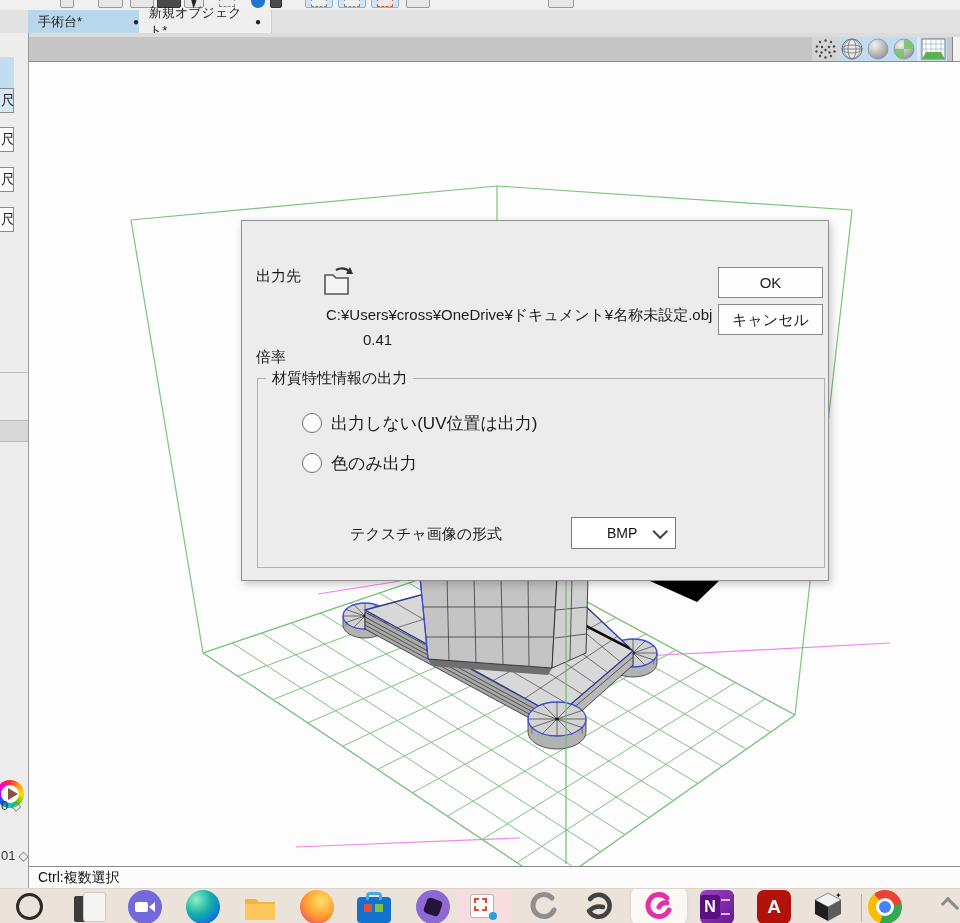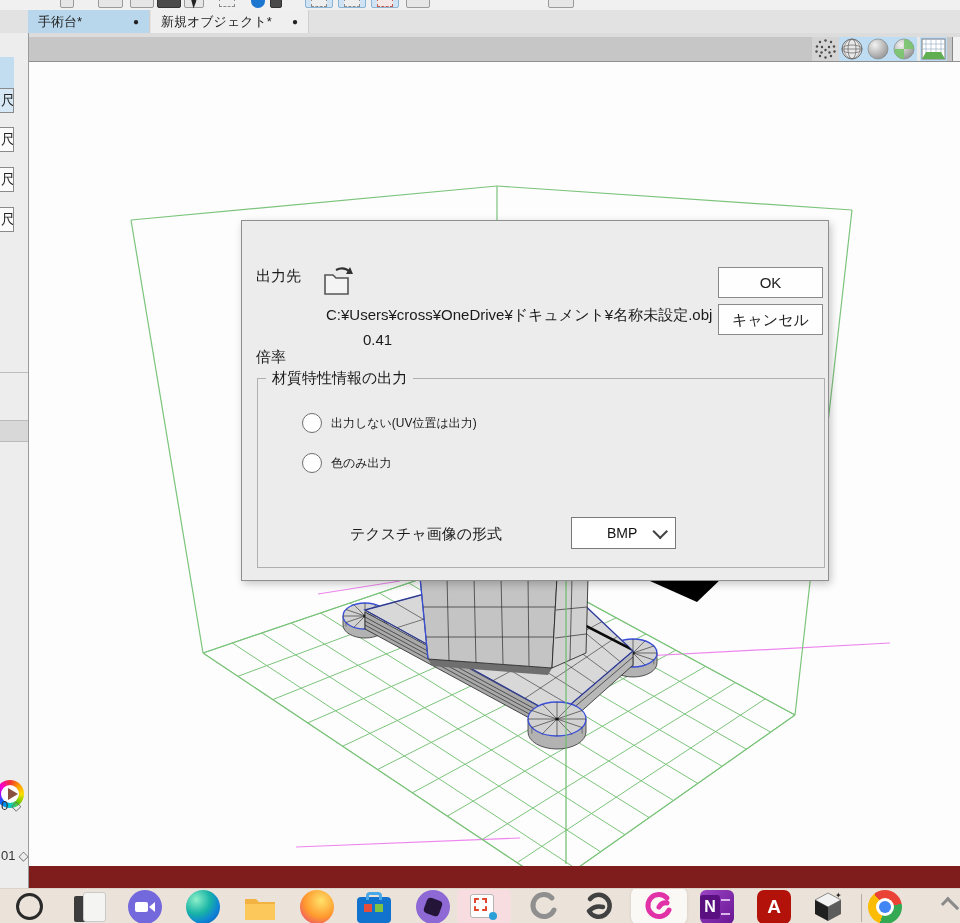--- a/index.html
+++ b/index.html
@@ -62,21 +62,21 @@
   .dlg-label{position:absolute;font-size:15px;color:#1a1a1a}
   .dlg-btn{position:absolute;width:105px;height:31px;background:#fefefe;border:1px solid #8a8a8a;
     font-size:15px;color:#222;text-align:center;line-height:29px;cursor:default}
   #grp{position:absolute;left:15px;top:157px;width:568px;height:190px;border:1px solid #b0b0b0}
   #grp-label{position:absolute;left:8px;top:-10px;background:#ececec;padding:0 6px;font-size:15px;color:#1a1a1a}
   .radio-row{position:absolute;left:44px;height:22px;display:flex;align-items:center;gap:9px}
   .radio-circle{width:20px;height:20px;border-radius:50%;background:#fff;border:1px solid #6e6e6e;
     display:flex;align-items:center;justify-content:center}
   .radio-dot{width:9px;height:9px;border-radius:50%;background:#1a1a1a;display:none}
   .radio-row.selected .radio-dot{display:block}
-  .radio-label{font-size:12px}
+  .radio-label{font-size:17px}
   #tex-format-label{position:absolute;left:92px;top:146px;font-size:15px}
   #tex-dropdown{position:absolute;left:313px;top:138px;width:105px;height:32px;background:#fff;
     border:1px solid #7a7a7a;font-size:14px;color:#111;display:flex;align-items:center}
   #tex-dropdown .val{margin-left:35px}
   #tex-dropdown .chev{margin-left:auto;margin-right:10px;width:11px;height:11px}
   #tex-dropdown .chev::before{content:"";display:block;width:9px;height:9px;border-left:2px solid #444;
     border-bottom:2px solid #444;transform:rotate(-45deg) translate(2px,-1px)}
 
   
   #folder-icon{position:absolute;left:80px;top:45px;width:34px;height:32px}
@@ -140,21 +140,21 @@
     <div class="tb-redicon" style="left:377px"></div>
     <div class="tb-part" style="left:406px;width:24px"></div>
     <div class="tb-part" style="left:548px;width:26px"></div>
   </div>
 
   <div id="tab-bar" class="abs">
     <div class="doc-tab active" style="left:28px;width:122px">
       <span>手術台*</span>
       <span class="bullet">●</span>
     </div>
-    <div class="doc-tab" style="left:151px;width:158px">
+    <div class="doc-tab" style="left:139px;width:133px">
       <span>新規オブジェクト*</span>
       <span class="bullet">●</span>
     </div>
   </div>
 
   <div id="left-panel" class="abs">
     <div class="lp-sel" style="top:24px;height:56px"></div>
     <div class="lp-btn first" style="top:55px"><span>尺</span></div>
     <div class="lp-btn" style="top:94px"><span>尺</span></div>
     <div class="lp-btn" style="top:134px"><span>尺</span></div>
@@ -428,20 +428,23 @@
       </div>
 
       <div id="tex-format-label">テクスチャ画像の形式</div>
       <div id="tex-dropdown">
         <span class="val">BMP</span>
         <span class="chev"></span>
       </div>
     </div>
   </div>
 
+  <div id="status-bar" class="abs">
+    <span>Ctrl:複数選択</span>
+  </div>
 
   <div id="dock" class="abs">
     <div class="dk-tile" style="left:457px;width:54px;background:#f7dce0"></div>
     <div class="dk-tile" style="left:631px;width:56px;background:#fbf9f6;box-shadow:0 0 3px rgba(0,0,0,.12)"></div>
 
     <div class="dk" style="left:16px;top:4px">
         <div id="dk-search"></div>
       </div>
     <div class="dk" style="left:74px">
         <div id="dk-tasks-a"></div>

